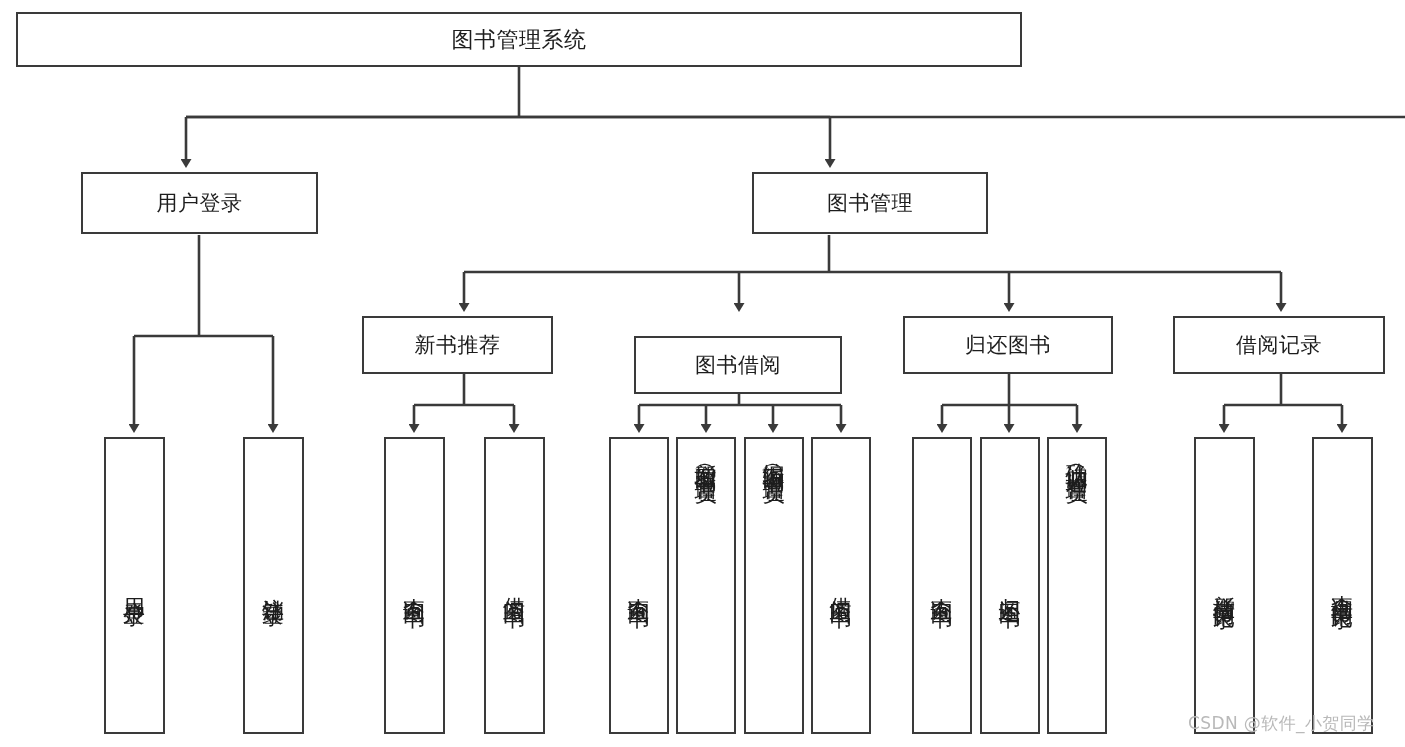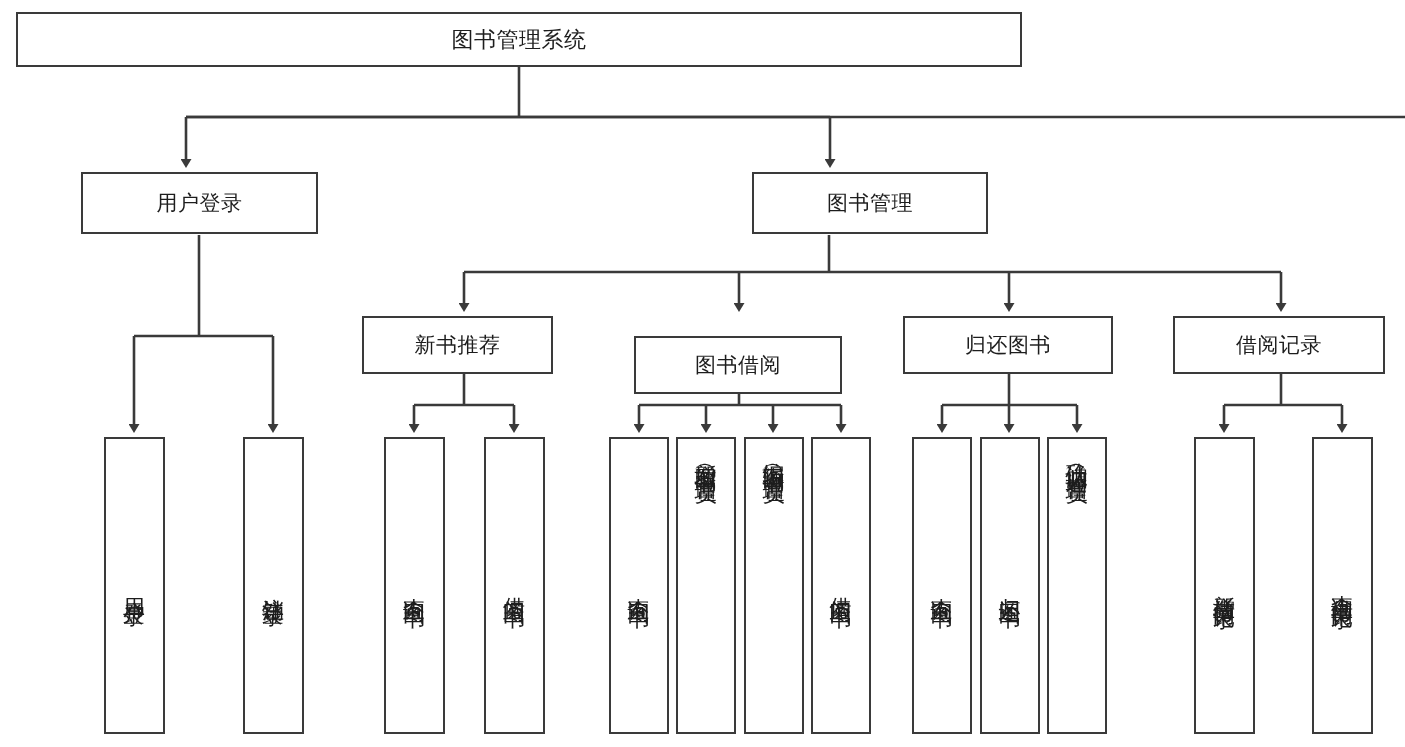--- a/index.html
+++ b/index.html
@@ -198,14 +198,15 @@
     <span class="node-label">确认归还（管理员）</span>
   </div>
 
   <div class="node vert centered" style="left:1194px; top:437px; width:61px; height:297px;">
     <span class="node-label">新增借阅记录</span>
   </div>
   <div class="node vert centered" style="left:1312px; top:437px; width:61px; height:297px;">
     <span class="node-label">查询借阅记录</span>
   </div>
 
+  <div id="watermark">CSDN @软件_小贺同学</div>
 
 </div>
 
 </body></html>

